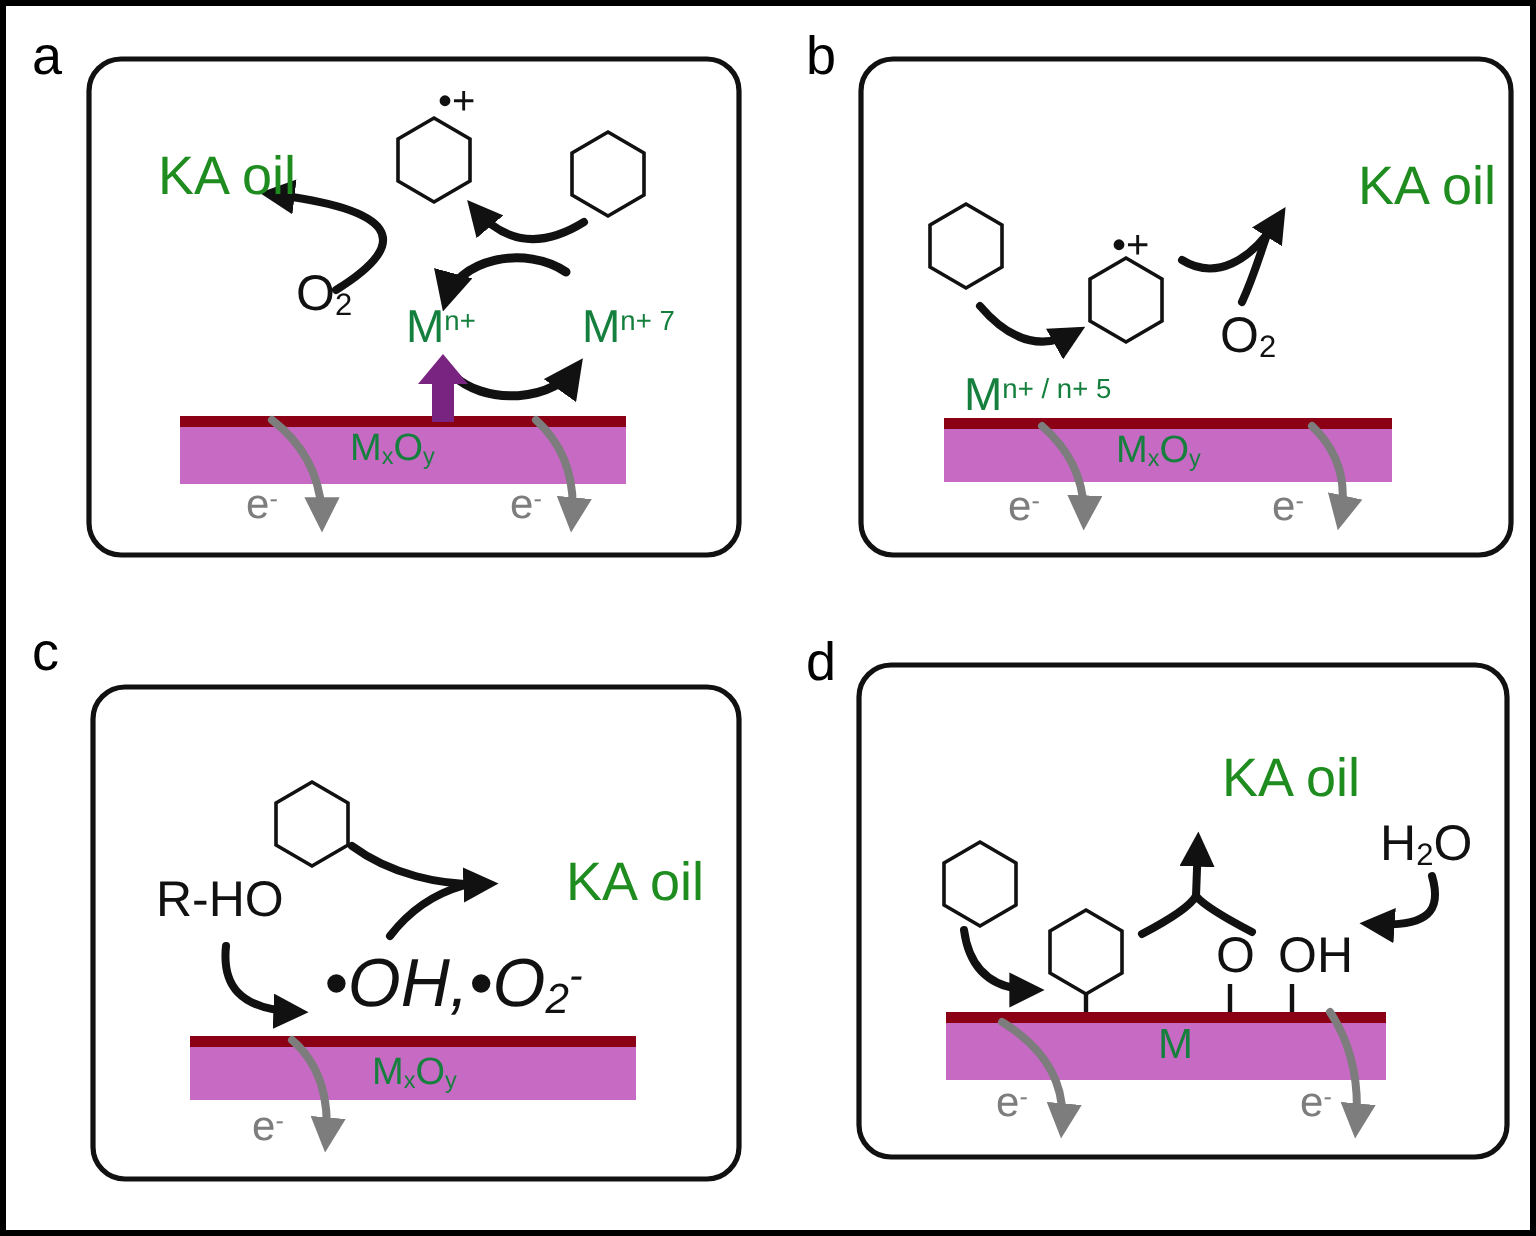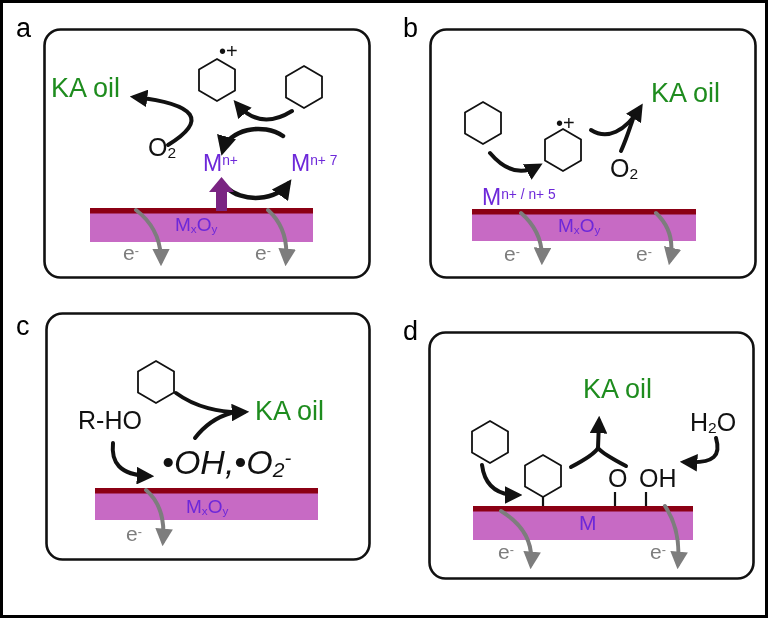--- a/index.html
+++ b/index.html
@@ -12,22 +12,22 @@
   .panel { position:absolute; }
   .panel svg { position:absolute; left:0; top:0; }
   .t { position:absolute; line-height:1; white-space:nowrap; color:#111; }
   .f27 { font-size:27px; }
   .f26 { font-size:34px;font-style:italic; }
   .f25 { font-size:25px; }
   .f23 { font-size:23px; }
   .f21 { font-size:21px; }
   .f20 { font-size:20px; }
   .f19 { font-size:19px; }
-  .green { color:#1e8c1e; }
-  .blue  { color:#6d28d9;text-align:right; }
+  .green { color:#1e8c1e;margin-left:28px; }
+  .blue  { color:#15803d;text-align:right; }
   .gray  { color:#7d7d7d; }
   .sup { font-size:60%; vertical-align:42%; }
   .sub { font-size:62%; vertical-align:-16%; }
   .panel-label { position:absolute; font-size:27px; color:#000; line-height:1; }
   .caption { position:absolute; right:14px; top:588px; font-size:13px; color:#1a1a1a; line-height:1; }
 </style>
 </head>
 <body>
 
 <div class="figure">
@@ -93,21 +93,21 @@
     </svg>
     <div class="t f27 green" style="left:222px;top:52px"><span>KA oil</span></div>
     <div class="t f20" style="left:127px;top:85px"><span>•+</span></div>
     <div class="t f23 blue" style="left:53px;top:158px"><span>M</span><span class="sup">n+ / n+ 5</span></div>
     <div class="t f25" style="left:181px;top:128px"><span>O</span><span class="sub">2</span></div>
     <div class="t f19 blue" style="left:129px;top:188px"><span>M</span><span class="sub">x</span><span>O</span><span class="sub">y</span></div>
     <div class="t f21 gray" style="left:75px;top:215px"><span>e</span><span class="sup">-</span></div>
     <div class="t f21 gray" style="left:207px;top:215px"><span>e</span><span class="sup">-</span></div>
   </div>
 
-  <div class="panel" style="left:42px;top:309px;width:326px;height:249px">
+  <div class="panel" style="left:42px;top:339px;width:326px;height:249px">
     <svg width="326" height="249" viewBox="0 0 326 249">
       <defs>
         <marker id="ck" viewBox="0 0 10 10" refX="7" refY="5" markerWidth="4.4" markerHeight="4.4" orient="auto">
             <path d="M0,0 L10,5 L0,10 z" fill="#111"></path>
           </marker>
         <marker id="cg" viewBox="0 0 10 10" refX="7" refY="5" markerWidth="4.4" markerHeight="4.4" orient="auto">
             <path d="M0,0 L10,5 L0,10 z" fill="#7d7d7d"></path>
           </marker>
       </defs>
       <rect x="1.5" y="1.5" width="323" height="246" rx="16" fill="#fff" stroke="#111" stroke-width="2.6"></rect>

